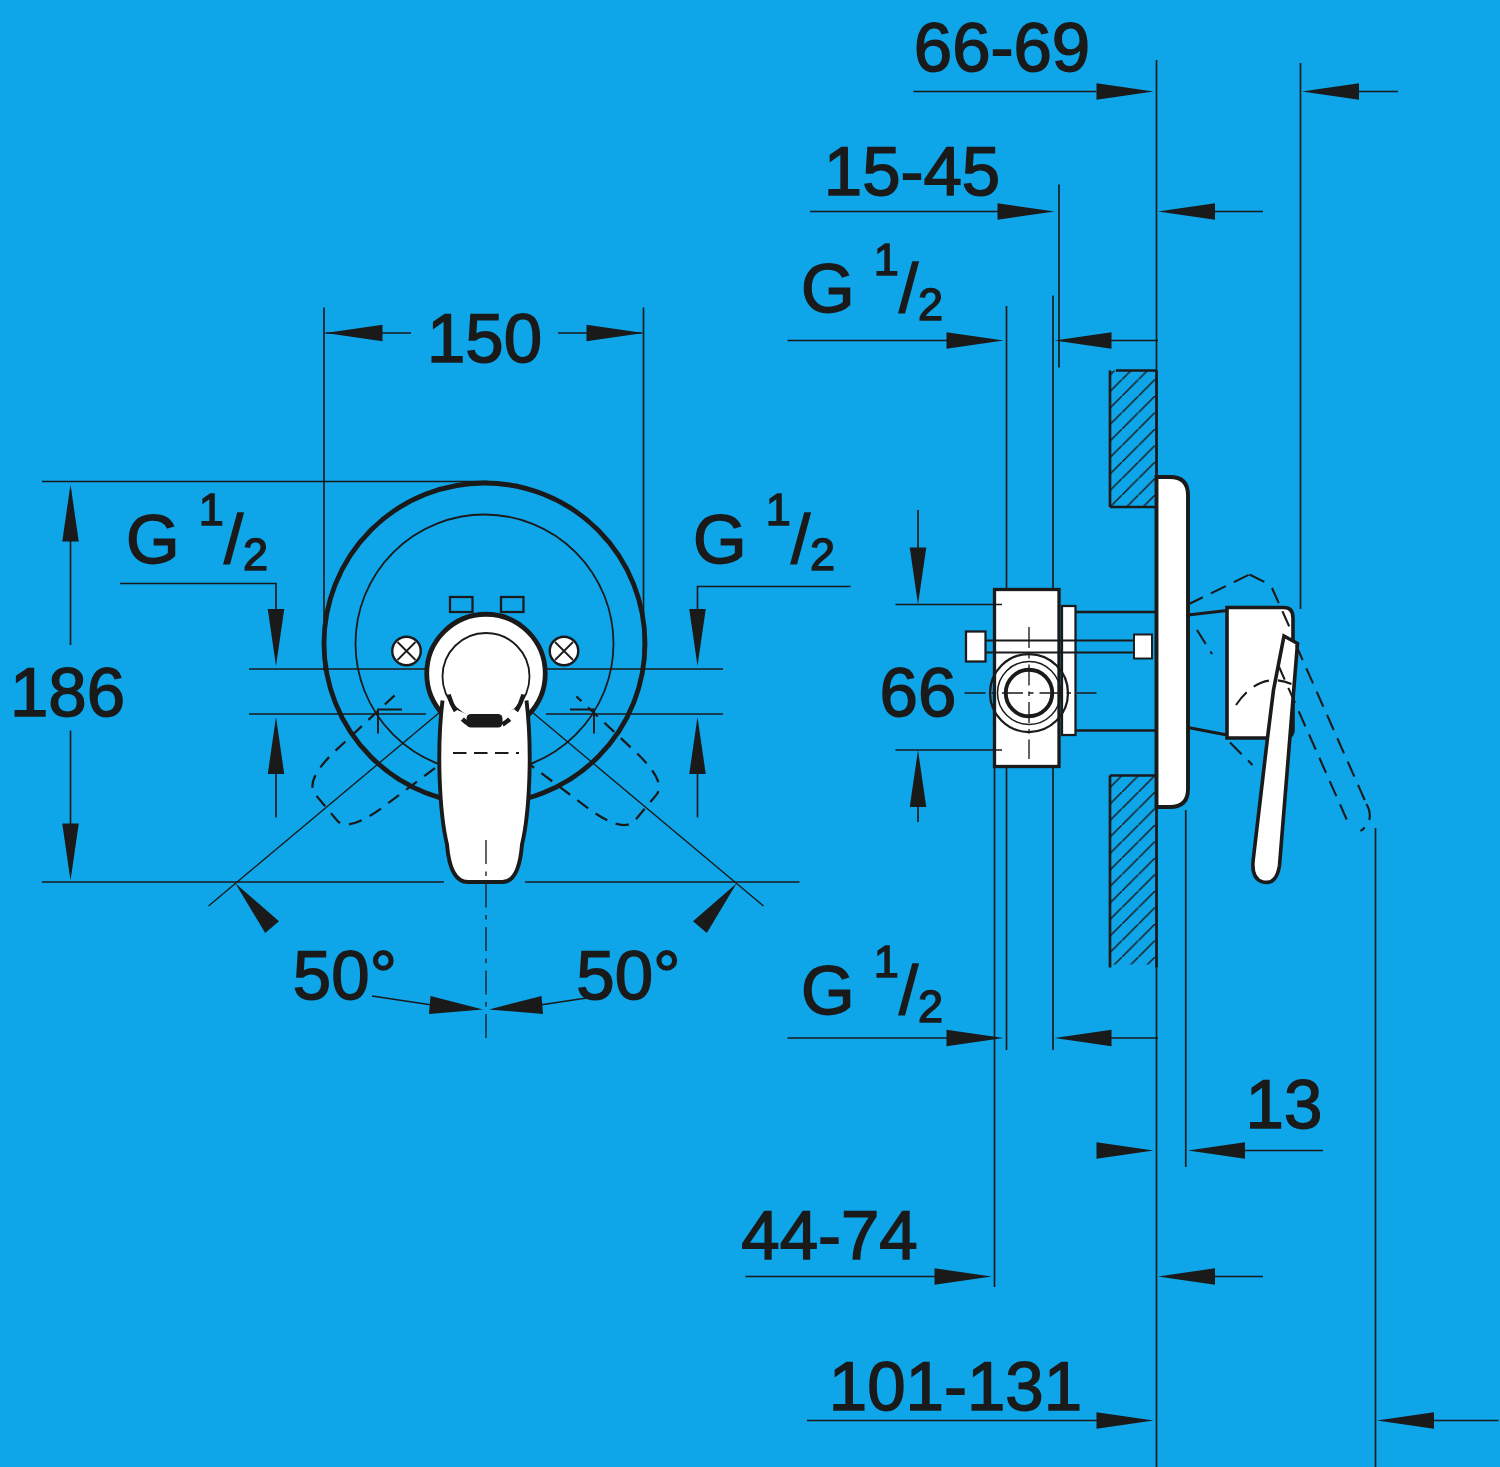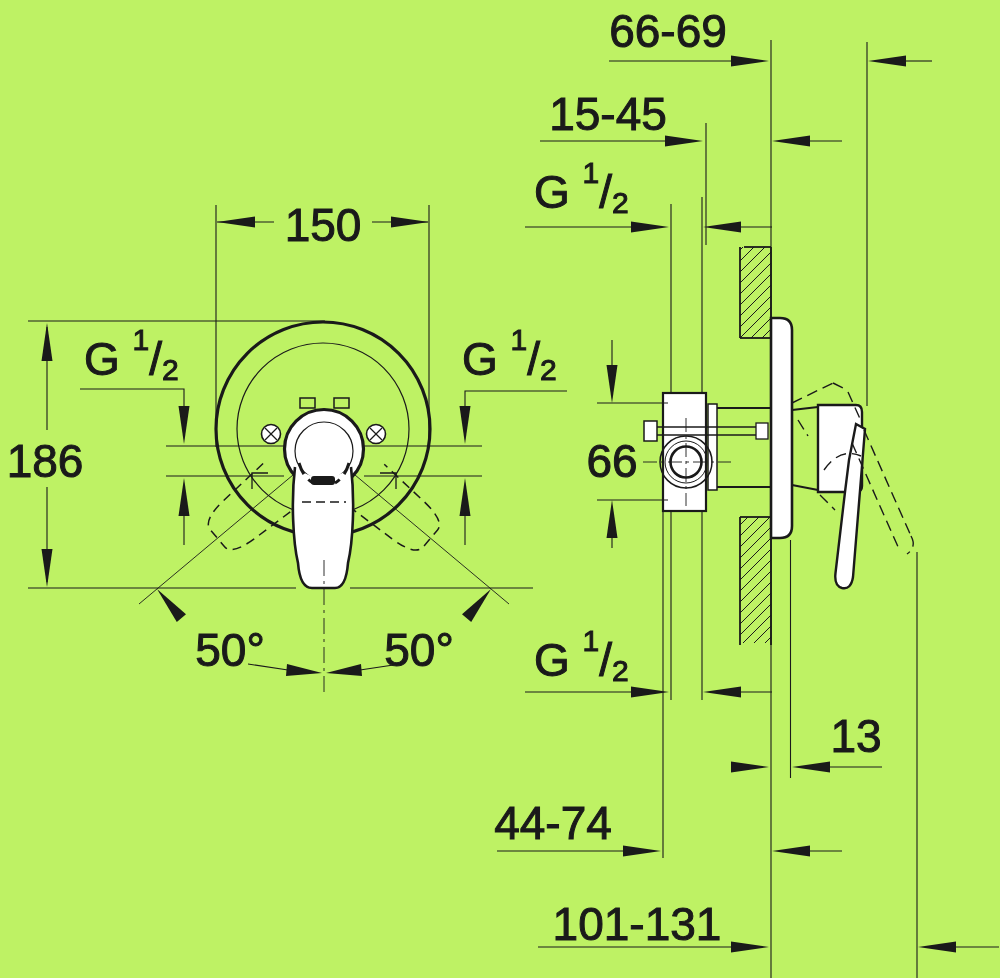--- a/index.html
+++ b/index.html
@@ -1,16 +1,16 @@
 <!DOCTYPE html>
 <html><head>
 <meta charset="utf-8">
 <style>
   html,body{margin:0;padding:0;background:#ffffff;}
-  .stage{width:1000px;height:978px;position:relative;background:#bef264;}
+  .stage{width:1000px;height:978px;position:relative;background:#0ea5e9;}
   svg{display:block;}
   text{font-family:"Liberation Sans","DejaVu Sans",sans-serif;fill:#1a1a1a;}
   .dimtxt{font-size:46px;}
 </style>
 </head>
 <body>
 
 <div class="stage">
 <svg width="1000" height="978" viewBox="0 0 1000 978">
   <defs>

